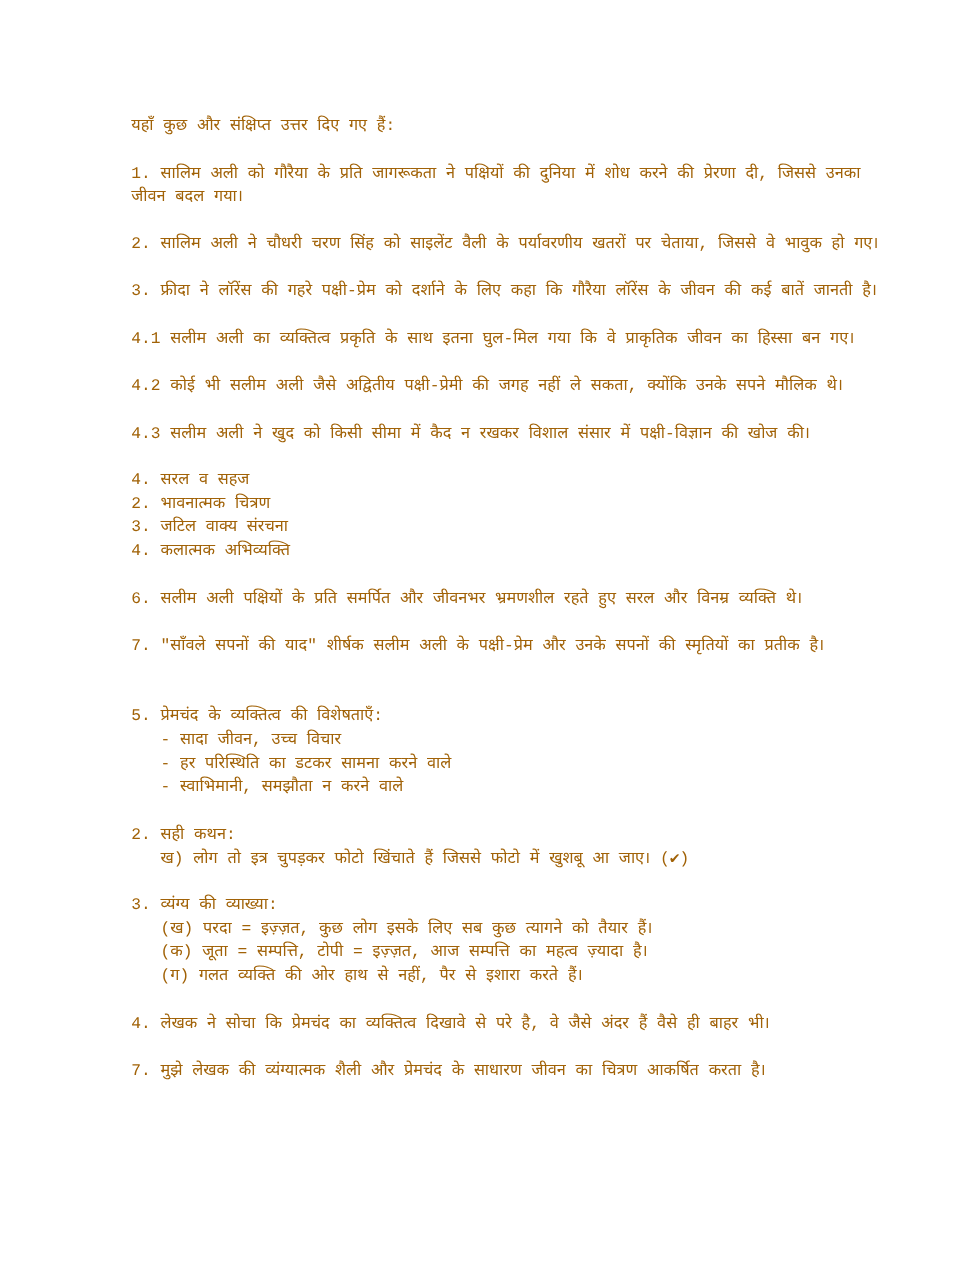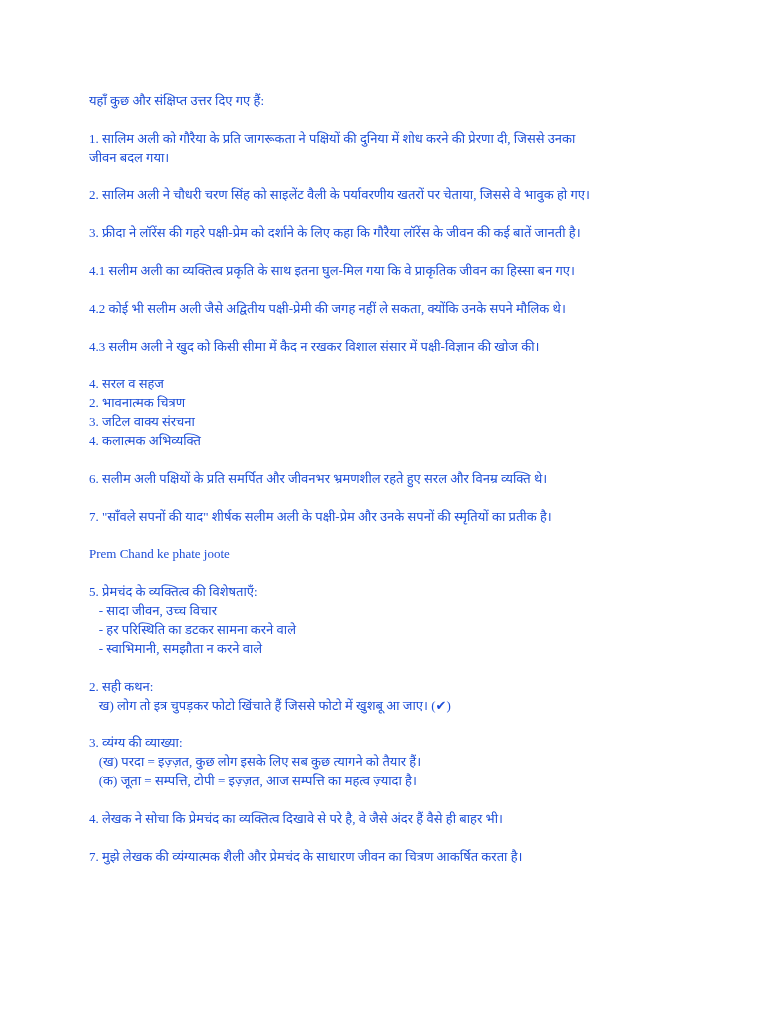--- a/index.html
+++ b/index.html
@@ -8,25 +8,25 @@
       background: #ffffff;
     }
     body {
       width: 768px;
       height: 1024px;
       overflow: hidden;
       position: relative;
     }
     .page {
       position: absolute;
-      left: 89px;
+      left: 105px;
       top: 92px;
       width: 600px;
-      color: #1d4ed8;
-      font-family: Liberation Serif, serif;
+      color: #a16207;
+      font-family: Liberation Mono, monospace;
       font-size: 13px;
       line-height: 18.9px;
     }
     .line {
       white-space: pre;
       display: block;
       height: 18.9px;
     }
     .gap {
       display: block;
@@ -85,21 +85,20 @@
       <span class="line">6. सलीम अली पक्षियों के प्रति समर्पित और जीवनभर भ्रमणशील रहते हुए सरल और विनम्र व्यक्ति थे।</span>
     </div>
     <span class="gap"></span>
 
     <div>
       <span class="line">7. "साँवले सपनों की याद" शीर्षक सलीम अली के पक्षी-प्रेम और उनके सपनों की स्मृतियों का प्रतीक है।</span>
     </div>
     <span class="gap"></span>
   </div>
 
-  <span class="line">Prem Chand ke phate joote</span>
   <span class="gap"></span>
 
   <div>
     <div>
       <span class="line">5. प्रेमचंद के व्यक्तित्व की विशेषताएँ:</span>
       <span class="line">   - सादा जीवन, उच्च विचार</span>
       <span class="line">   - हर परिस्थिति का डटकर सामना करने वाले</span>
       <span class="line">   - स्वाभिमानी, समझौता न करने वाले</span>
     </div>
     <span class="gap"></span>
@@ -107,20 +106,21 @@
     <div>
       <span class="line">2. सही कथन:</span>
       <span class="line">   ख) लोग तो इत्र चुपड़कर फोटो खिंचाते हैं जिससे फोटो में खुशबू आ जाए। (✔)</span>
     </div>
     <span class="gap"></span>
 
     <div>
       <span class="line">3. व्यंग्य की व्याख्या:</span>
       <span class="line">   (ख) परदा = इज़्ज़त, कुछ लोग इसके लिए सब कुछ त्यागने को तैयार हैं।</span>
       <span class="line">   (क) जूता = सम्पत्ति, टोपी = इज़्ज़त, आज सम्पत्ति का महत्व ज़्यादा है।</span>
+      <span class="line">   (ग) गलत व्यक्ति की ओर हाथ से नहीं, पैर से इशारा करते हैं।</span>
     </div>
     <span class="gap"></span>
 
     <div>
       <span class="line">4. लेखक ने सोचा कि प्रेमचंद का व्यक्तित्व दिखावे से परे है, वे जैसे अंदर हैं वैसे ही बाहर भी।</span>
     </div>
     <span class="gap"></span>
 
     <div>
       <span class="line">7. मुझे लेखक की व्यंग्यात्मक शैली और प्रेमचंद के साधारण जीवन का चित्रण आकर्षित करता है।</span>

